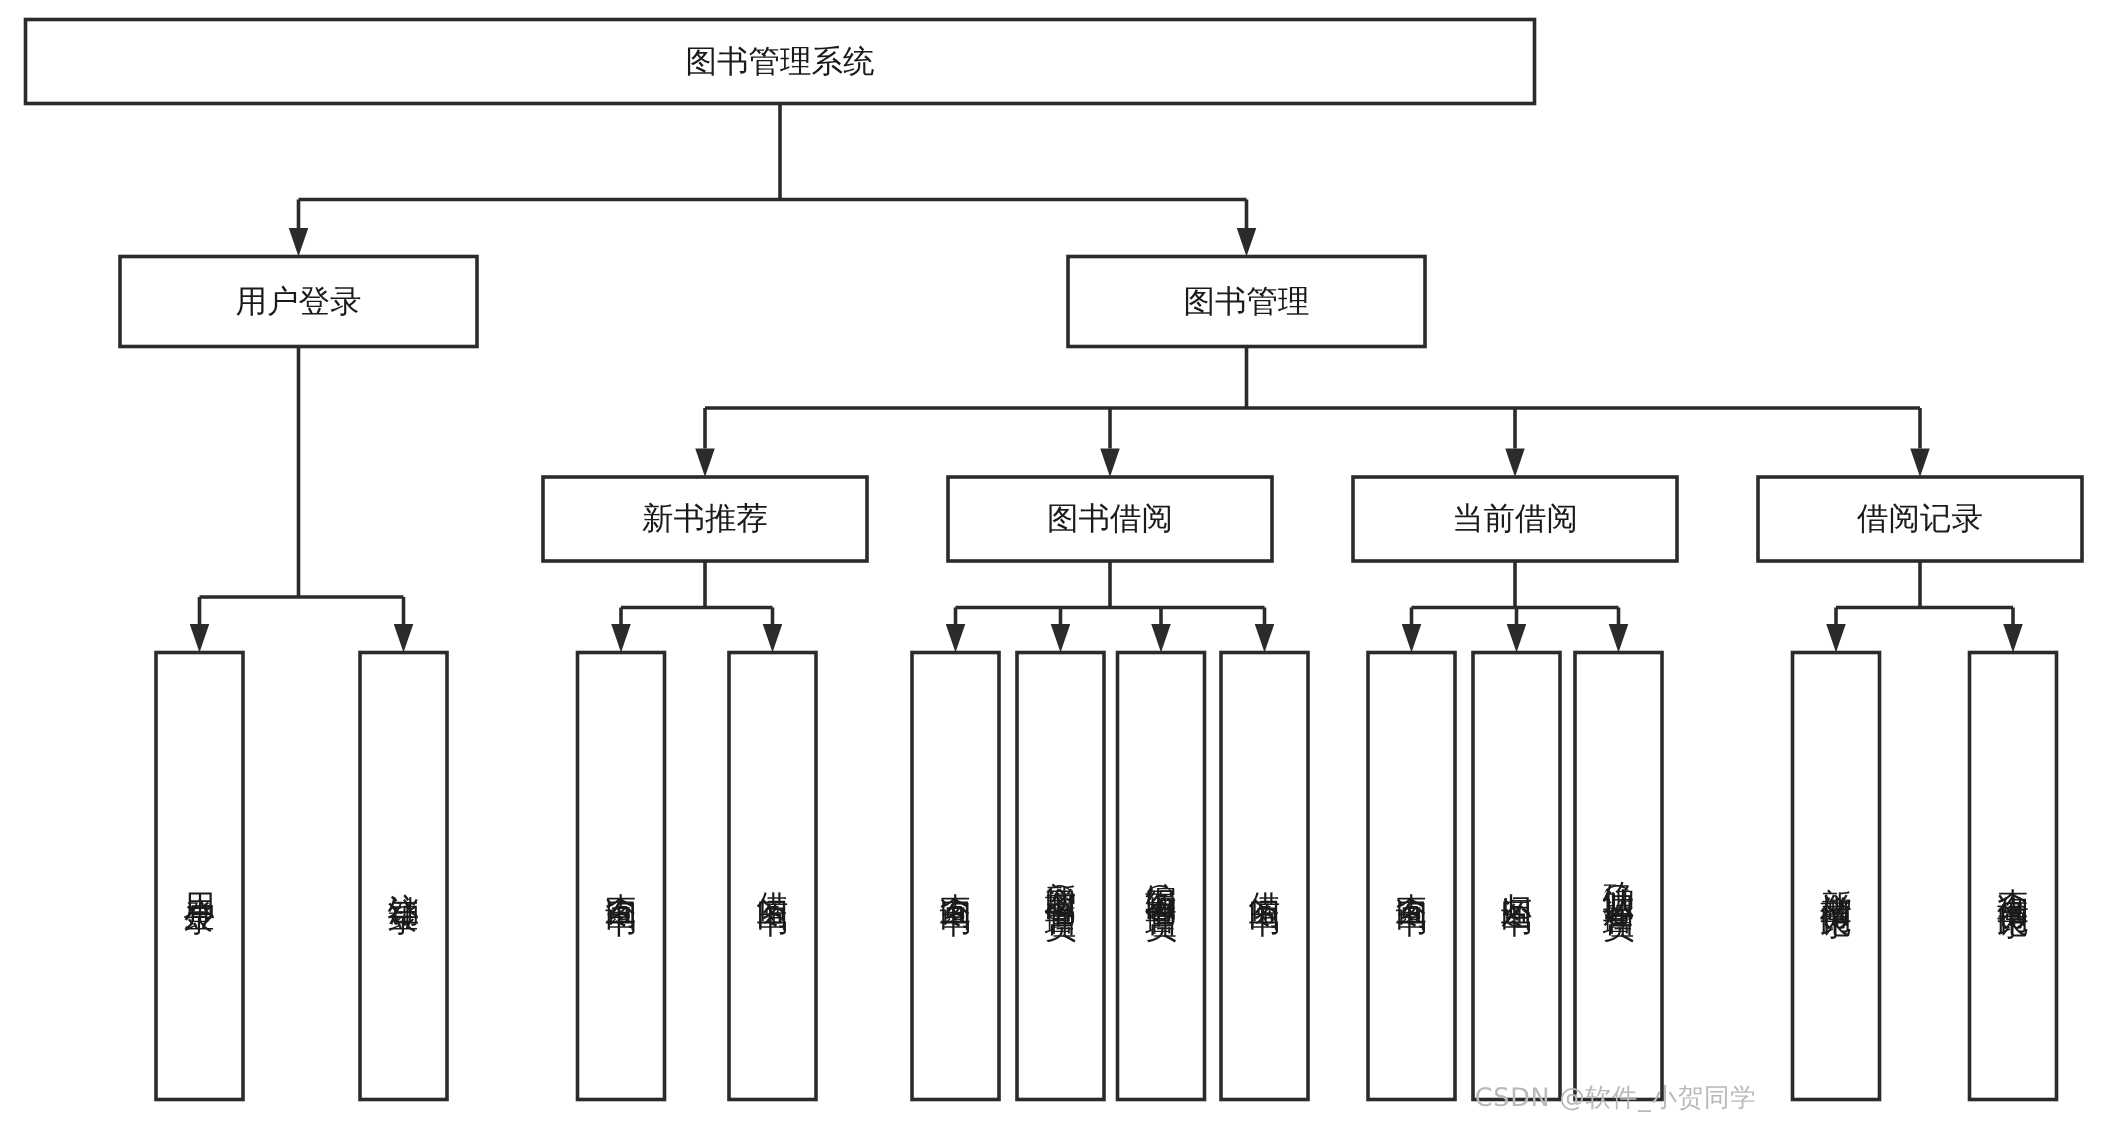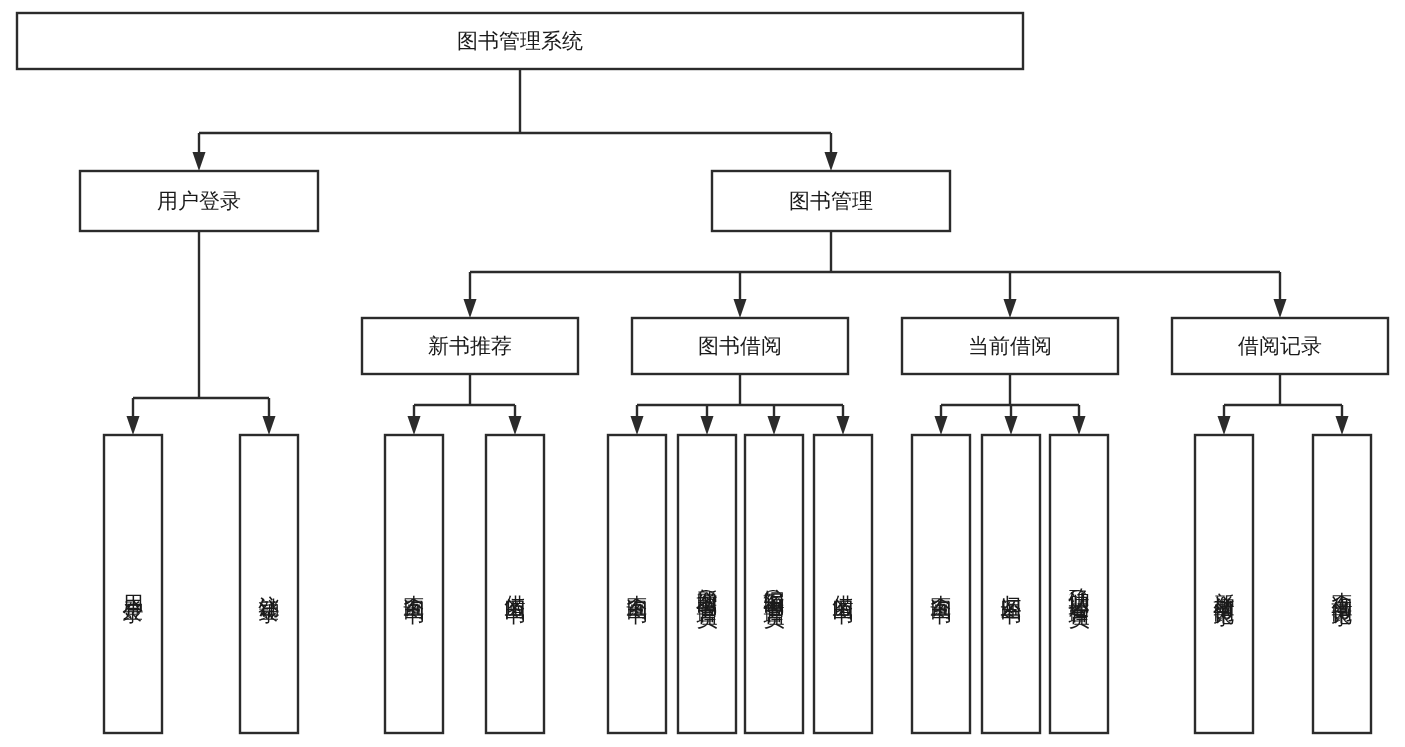--- a/index.html
+++ b/index.html
@@ -187,13 +187,14 @@
       <div class="leaf-text" style="left: 678px; top: 435px; width: 58px; height: 298px;">新增图书（管理员）</div>
       <div class="leaf-text" style="left: 745px; top: 435px; width: 58px; height: 298px;">编辑图书（管理员）</div>
       <div class="leaf-text" style="left: 814px; top: 435px; width: 58px; height: 298px;">借阅图书</div>
       <div class="leaf-text" style="left: 912px; top: 435px; width: 58px; height: 298px;">查询图书</div>
       <div class="leaf-text" style="left: 982px; top: 435px; width: 58px; height: 298px;">归还图书</div>
       <div class="leaf-text" style="left: 1050px; top: 435px; width: 58px; height: 298px;">确认归还（管理员）</div>
       <div class="leaf-text" style="left: 1195px; top: 435px; width: 58px; height: 298px;">新增借阅记录</div>
       <div class="leaf-text" style="left: 1313px; top: 435px; width: 58px; height: 298px;">查询借阅记录</div>
     </div>
 
+  <div class="watermark">CSDN @软件_小贺同学</div>
 </div>
 
 </body></html>

